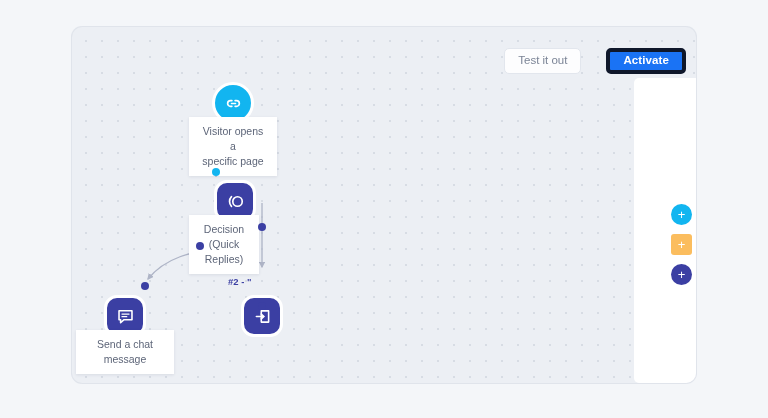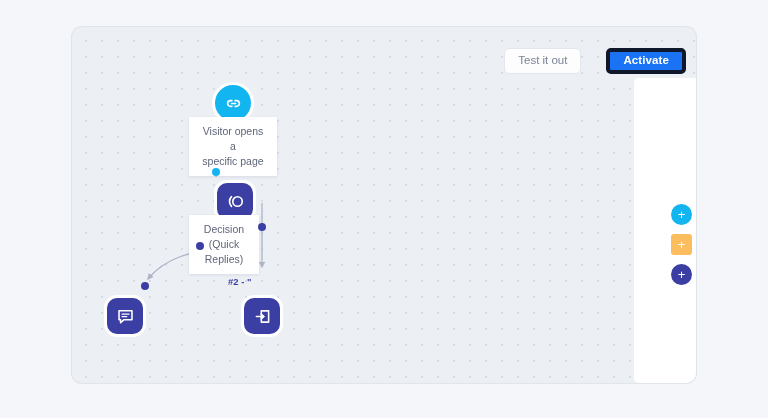--- a/index.html
+++ b/index.html
@@ -247,20 +247,21 @@
   </div>
 
   <div class="node" id="node-chat">
     <div class="node-icon icon-squircle" style="background:#3b3fa3;">
       <svg width="21" height="21" viewBox="0 0 24 24" fill="none" stroke="#ffffff" stroke-width="1.8" stroke-linejoin="round" stroke-linecap="round">
         <path d="M4.6 5.4h14.8v10.4H10l-3.6 3.3v-3.3H4.6z"></path>
         <path d="M8 9.2h8" stroke-width="1.5"></path>
         <path d="M8 12.2h5.4" stroke-width="1.5"></path>
       </svg>
     </div>
+    <div class="node-card">Send a chat<br>message</div>
   </div>
 
   <div class="node" id="node-ask">
     <div class="node-icon icon-squircle" style="background:#3b3fa3;">
       <svg width="21" height="21" viewBox="0 0 24 24" fill="none" stroke="#ffffff" stroke-width="1.8" stroke-linecap="round" stroke-linejoin="round">
         <path d="M19 5.6h-8.4v12.8H19z"></path>
         <path d="M5 12h8.4"></path>
         <path d="M10.6 9.2 13.6 12l-3 2.8"></path>
       </svg>
     </div>

